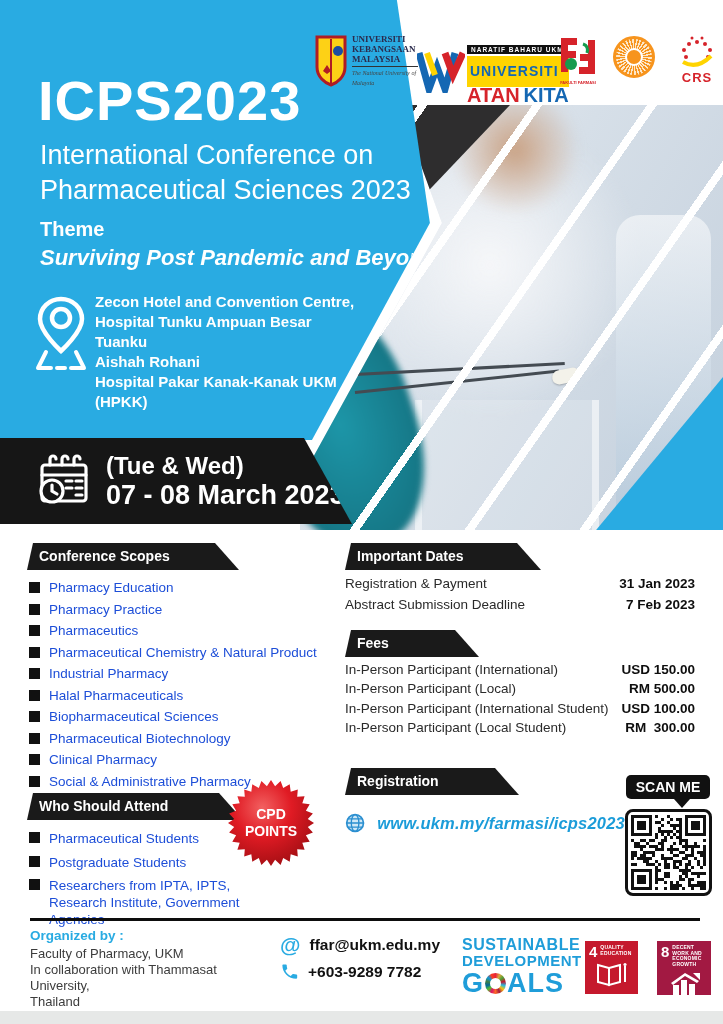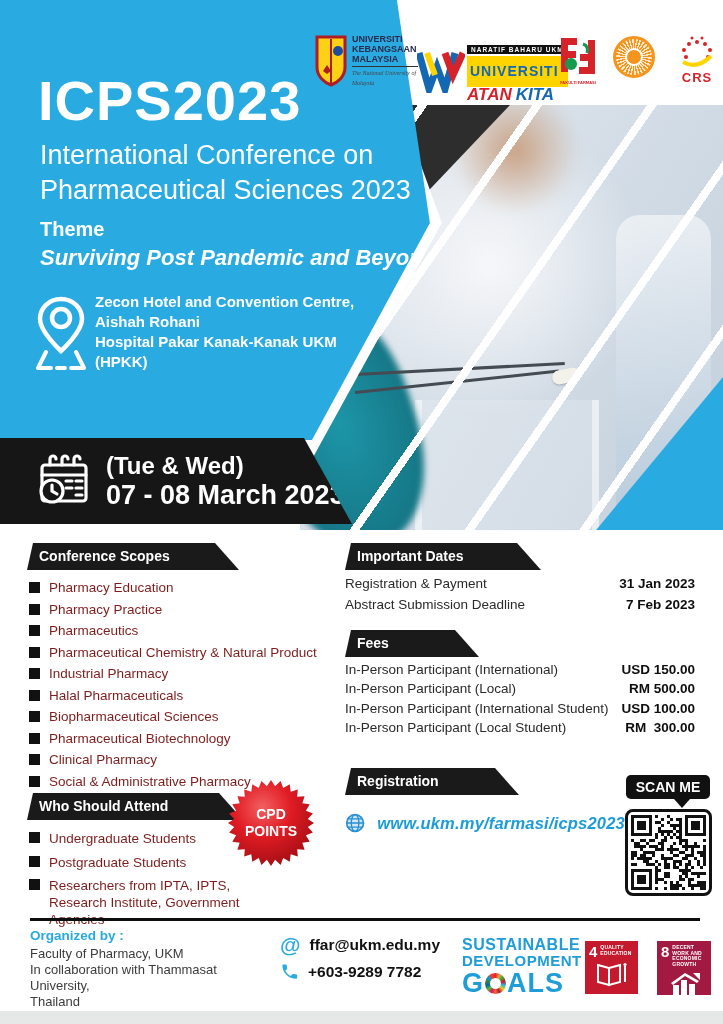--- a/index.html
+++ b/index.html
@@ -13,26 +13,26 @@
   .poster-sub{position:absolute;left:40px;top:138px;font-size:27px;font-weight:400;color:#fff;line-height:35px;}
   .theme-label{position:absolute;left:40px;top:218px;font-size:20px;font-weight:600;color:#fff;}
   .theme-text{position:absolute;left:40px;top:245px;font-size:22px;font-weight:700;font-style:italic;color:#fff;}
   .venue{position:absolute;left:95px;top:292px;width:272px;font-size:15px;font-weight:700;color:#fff;line-height:20px;}
   .pin-wrap{position:absolute;left:32px;top:296px;width:58px;height:78px;}
 
   
   .logo-band{position:absolute;left:305px;top:28px;width:418px;height:72px;z-index:4;}
   .logo{position:absolute;display:flex;align-items:center;}
   .ukm-text{margin-left:5px;line-height:10px;}
-  .ukm-name{font-family:Liberation Sans, sans-serif;font-size:9px;font-weight:700;color:#2b2b4d;width:70px;}
+  .ukm-name{font-family:Liberation Serif, serif;font-size:9px;font-weight:700;color:#2b2b4d;width:70px;}
   .ukm-tag{font-family:"Liberation Serif",serif;font-size:6px;font-style:italic;color:#444;border-top:1px solid #333;margin-top:2px;padding-top:1px;width:66px;}
   .watan-text{margin-left:2px;}
   .watan-banner{background:#111;color:#fff;font-size:6.5px;font-weight:700;letter-spacing:1px;padding:1px 4px;display:inline-block;}
   .watan-l1{background:#ffd400;color:#1467b3;font-size:14px;font-weight:800;letter-spacing:1px;padding:8px 3px;line-height:15px;}
-  .watan-l2{font-size:17px;font-weight:800;line-height:16px;font-style:italic;}
+  .watan-l2{font-size:20px;font-weight:800;line-height:16px;}
   .watan-l2 .red{color:#d6232a;} .watan-l2 .blu{color:#1467b3;margin-left:4px;}
   .seal{width:42px;height:42px;border-radius:50%;
         background:repeating-conic-gradient(#f7941d 0 6deg,#fde7c8 6deg 12deg);
         border:3px solid #f7941d;box-sizing:border-box;position:relative;}
   .seal::after{content:"";position:absolute;inset:9px;border-radius:50%;border:2px solid #fff;background:#f7941d;}
   .crs-text{color:#d6232a;font-weight:800;font-size:13px;line-height:11px;letter-spacing:1px;}
   .farmasi-label{color:#d6232a;font-size:4px;font-weight:700;text-align:center;line-height:4px;margin-top:1px;}
 
   
   .photo{position:absolute;left:300px;top:105px;width:423px;height:425px;z-index:1;overflow:hidden;
@@ -62,21 +62,21 @@
 
   
   .banner{background:#1a1a1a;color:#fff;font-weight:700;font-size:14px;line-height:27px;height:27px;
       padding-left:12px;box-sizing:border-box;
       clip-path:polygon(6px 0,calc(100% - 24px) 0,100% 100%,0 100%);}
 
   
   .section{position:absolute;}
   #scopes{left:27px;top:543px;width:310px;}
   #scopes ul,#attend ul{list-style:none;margin:10px 0 0 0;padding:0;}
-  .li-row{display:flex;align-items:flex-start;margin-bottom:6.5px;font-size:13.5px;color:#7f1d1d;}
+  .li-row{display:flex;align-items:flex-start;margin-bottom:6.5px;font-size:13.5px;color:#1d4ed8;}
   .sq{flex:0 0 auto;width:11px;height:11px;background:#111;margin:2px 9px 0 2px;}
   #attend{left:27px;top:793px;width:246px;}
   #attend .li-row span[data-bind]{width:218px;line-height:17px;}
 
   
   #dates{left:345px;top:543px;width:350px;}
   #fees{left:345px;top:630px;width:350px;}
   #registration{left:345px;top:768px;width:280px;}
   .kv{display:flex;justify-content:space-between;font-size:13.5px;color:#2a2a2a;margin-top:6px;}
   .kv .v{font-weight:700;color:#0e0e0e;white-space:pre;}
@@ -150,20 +150,21 @@
     <div class="theme-text" data-bind="poster.theme">Surviving Post Pandemic and Beyond</div>
     <div class="pin-wrap">
       <svg width="58" height="78" viewBox="0 0 58 78">
         <path d="M29 3 C17 3 8 12 8 23 c0 13 21 32 21 32 s21 -19 21 -32 C50 12 41 3 29 3 z" fill="none" stroke="#fff" stroke-width="4.5"></path>
         <circle cx="29" cy="22" r="9" fill="none" stroke="#fff" stroke-width="4.5"></circle>
         <path d="M14 56 L6 72 M44 56 L52 72 M6 72 h13 M39 72 h13 M25 72 h8" fill="none" stroke="#fff" stroke-width="4" stroke-linecap="round"></path>
       </svg>
     </div>
     <div class="venue">
       <span data-bind="poster.venue.0" style="display:block">Zecon Hotel and Convention Centre,</span>
+      <span data-bind="poster.venue.1" style="display:block">Hospital Tunku Ampuan Besar Tuanku</span>
       <span data-bind="poster.venue.2" style="display:block">Aishah Rohani</span>
       <span data-bind="poster.venue.3" style="display:block">Hospital Pakar Kanak-Kanak UKM</span>
       <span data-bind="poster.venue.4" style="display:block">(HPKK)</span>
     </div>
   </div>
 
   <div class="logo-band">
     <div class="logo" style="left:10px;top:6px;">
       <svg width="32" height="52" viewBox="0 0 32 52">
         <path d="M2 2 h28 v30 c0 10 -8 16 -14 18 C10 48 2 42 2 32 Z" fill="#fdd116" stroke="#b01c24" stroke-width="3"></path>
@@ -644,21 +645,21 @@
           <rect x="24" y="24" width="1" height="1" fill="#111"></rect>
         </svg>
     </div>
   </div>
 
   <div class="section" id="attend">
     <div class="banner" style="width:216px;" data-bind="attend.heading">Who Should Attend</div>
     <ul>
       <li class="li-row">
           <span class="sq"></span>
-          <span data-bind="attend.items.0">Undergraduate Students</span>
+          <span data-bind="attend.items.0">Pharmaceutical Students</span>
         </li>
       <li class="li-row">
           <span class="sq"></span>
           <span data-bind="attend.items.1">Postgraduate Students</span>
         </li>
       <li class="li-row">
           <span class="sq"></span>
           <span data-bind="attend.items.2">Researchers from IPTA, IPTS, Research Institute, Government Agencies</span>
         </li>
     </ul>

